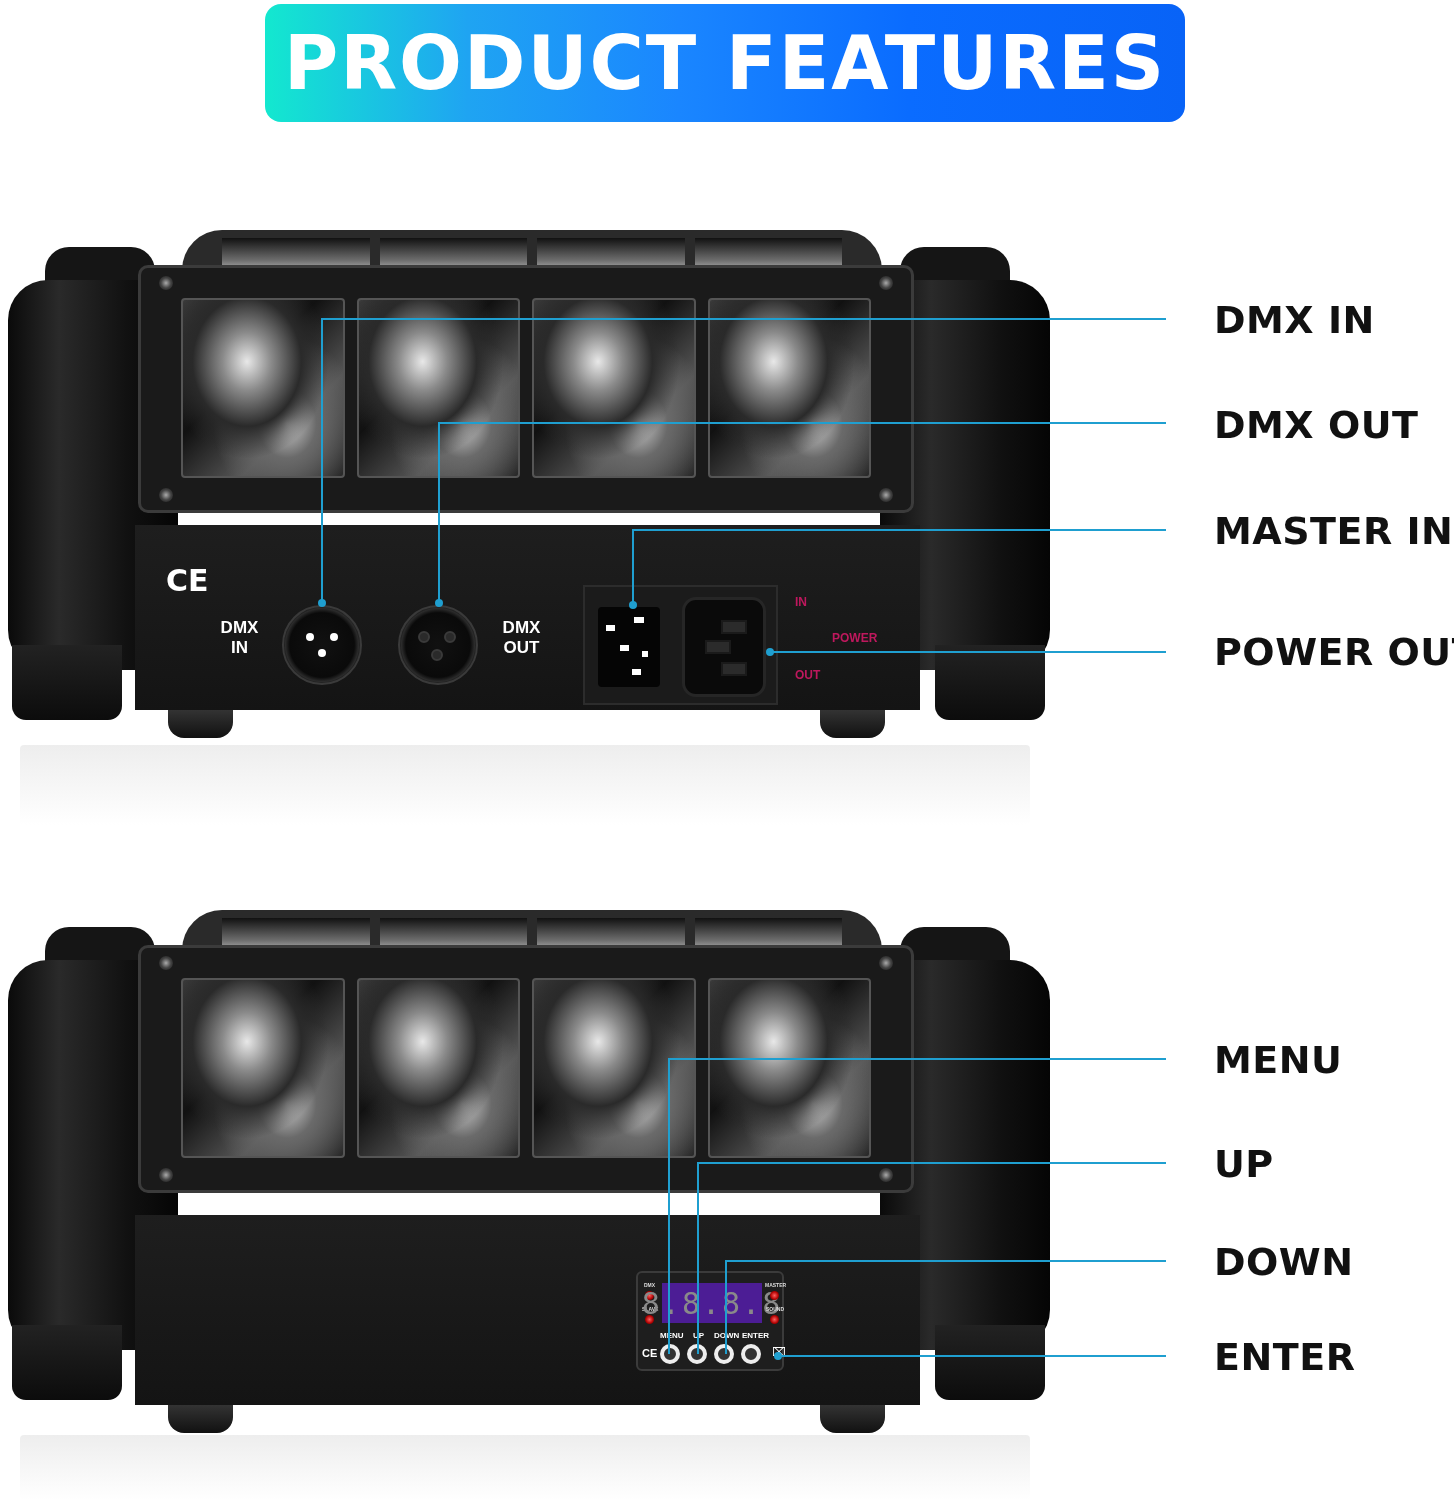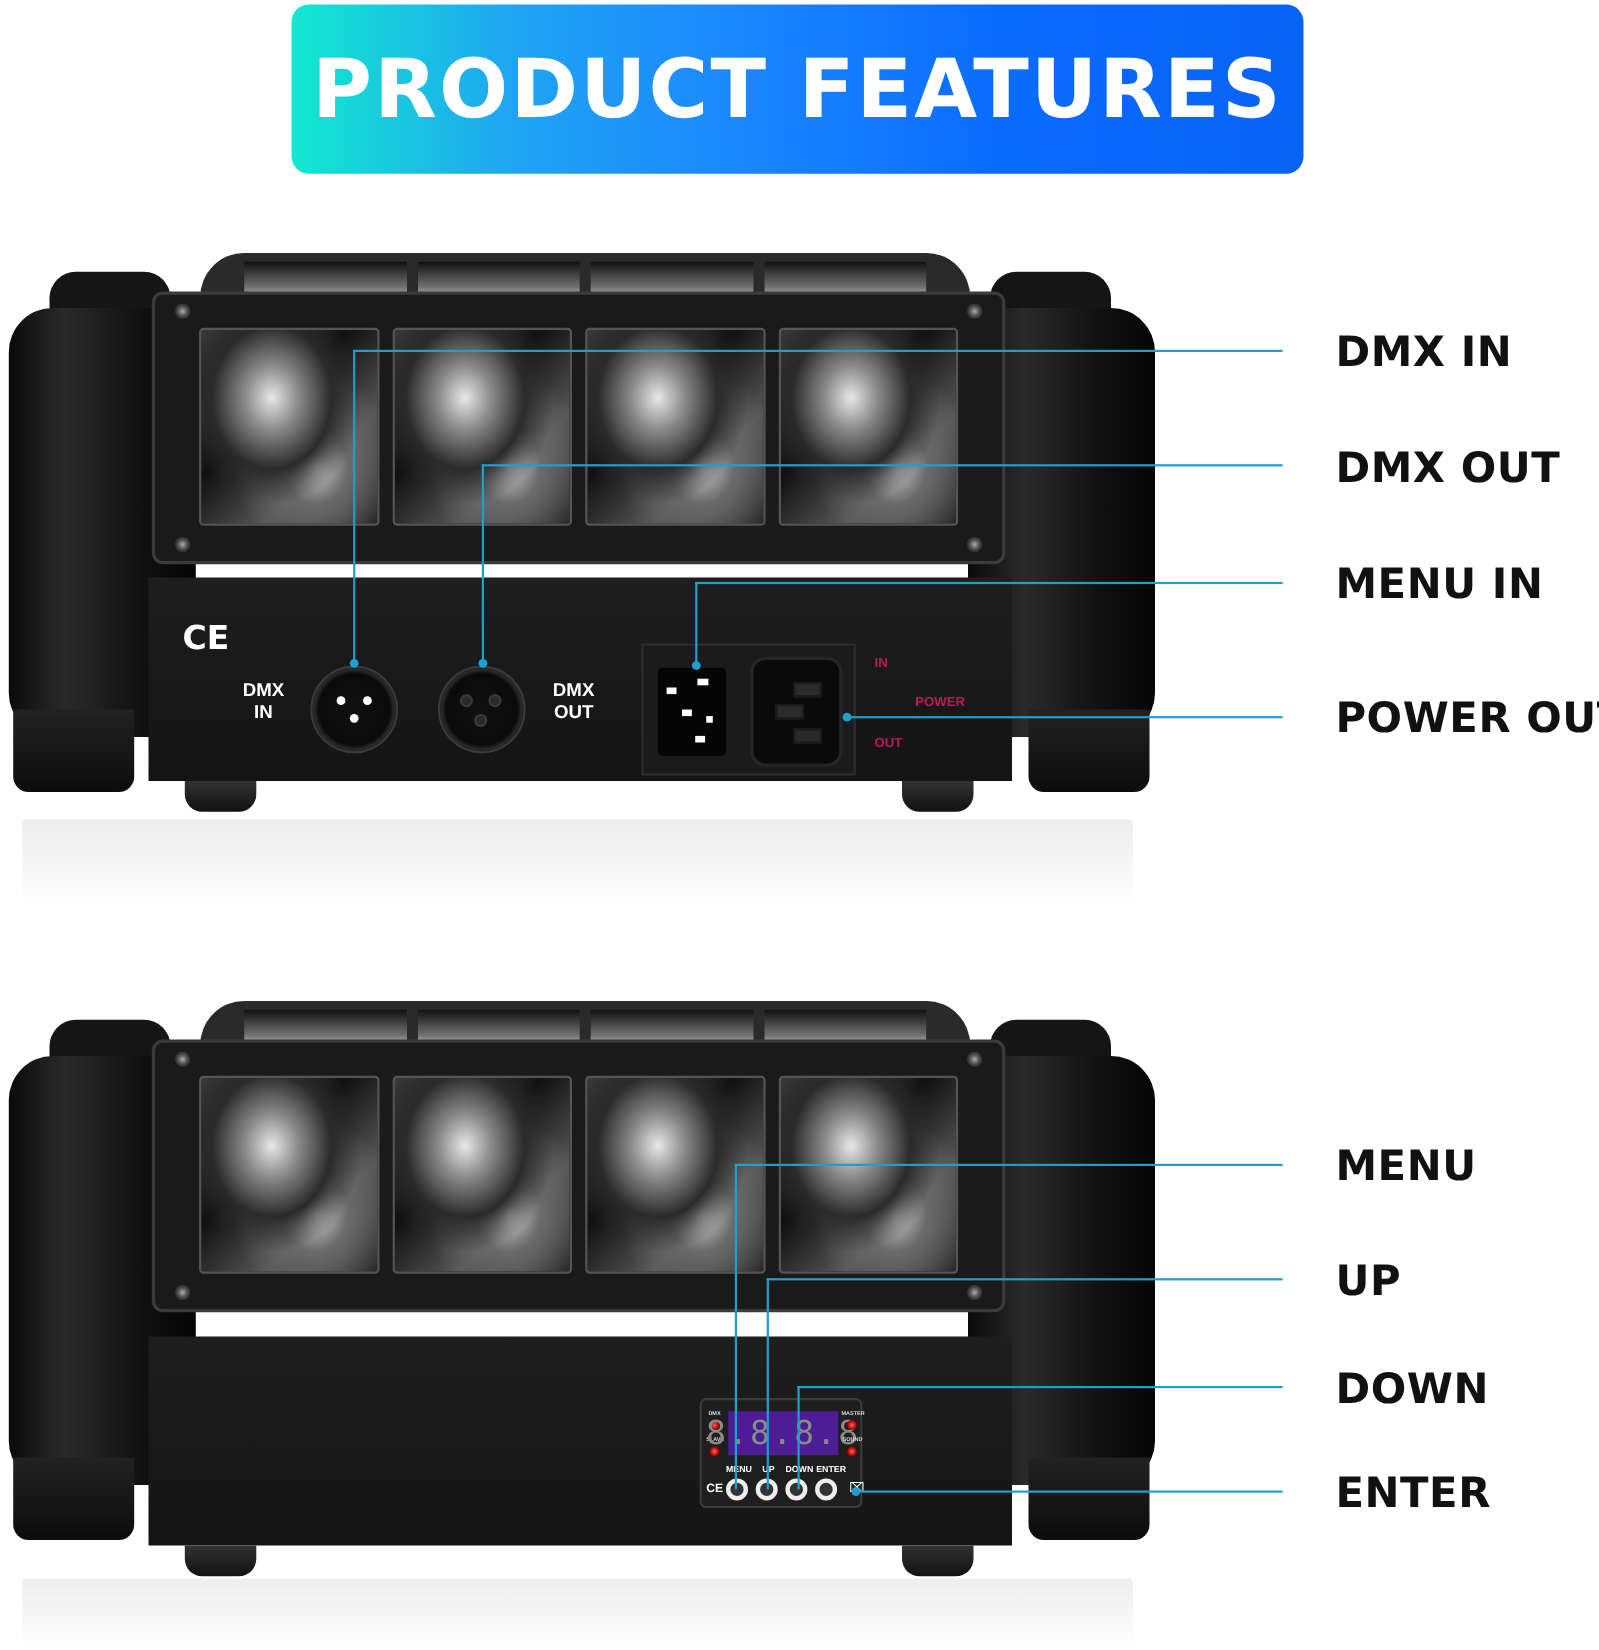--- a/index.html
+++ b/index.html
@@ -1,20 +1,20 @@
 <!DOCTYPE html>
 <html><head>
 <meta charset="utf-8">
 <style>
   * { box-sizing: border-box; margin: 0; padding: 0; }
   html, body { width: 1454px; height: 1500px; background: #ffffff; overflow: hidden; }
   body { position: relative; font-family: "Liberation Sans", "DejaVu Sans", sans-serif; }
 
   .banner {
-    position: absolute; left: 265px; top: 4px; width: 920px; height: 154px;
+    position: absolute; left: 265px; top: 4px; width: 920px; height: 118px;
     border-radius: 16px;
     background: linear-gradient(90deg, #13e8cf 0%, #1fa4f2 22%, #1a86ff 45%, #0a6cff 70%, #0863f7 100%);
     display: flex; align-items: center; justify-content: center;
   }
   .banner-title {
     color: #fff; font-weight: 700; font-size: 74px; letter-spacing: 2px;
     font-family: "DejaVu Sans", sans-serif;
   }
 
   .device { position: absolute; left: 0; width: 1060px; height: 560px; }
@@ -208,21 +208,21 @@
 
 <div class="line" style="left:632px;top:529px;width:534px;height:2px"></div>
 <div class="line" style="left:632px;top:529px;width:2px;height:76px"></div>
 <div class="dot" style="left:629px;top:601px"></div>
 
 <div class="line" style="left:770px;top:651px;width:396px;height:2px"></div>
 <div class="dot" style="left:766px;top:648px"></div>
 
 <span class="callout" style="top:298px">DMX IN</span>
 <span class="callout" style="top:403px">DMX OUT</span>
-<span class="callout" style="top:509px">MENU IN</span>
+<span class="callout" style="top:509px">MASTER IN</span>
 <span class="callout" style="top:630px">POWER OUT</span>
 
 <div class="device bottom">
   <div class="side-drum-back left"></div>
   <div class="side-drum-back right"></div>
   <div class="top-fin">
     <div class="slot"></div>
       <div class="slot"></div>
       <div class="slot"></div>
       <div class="slot"></div>

